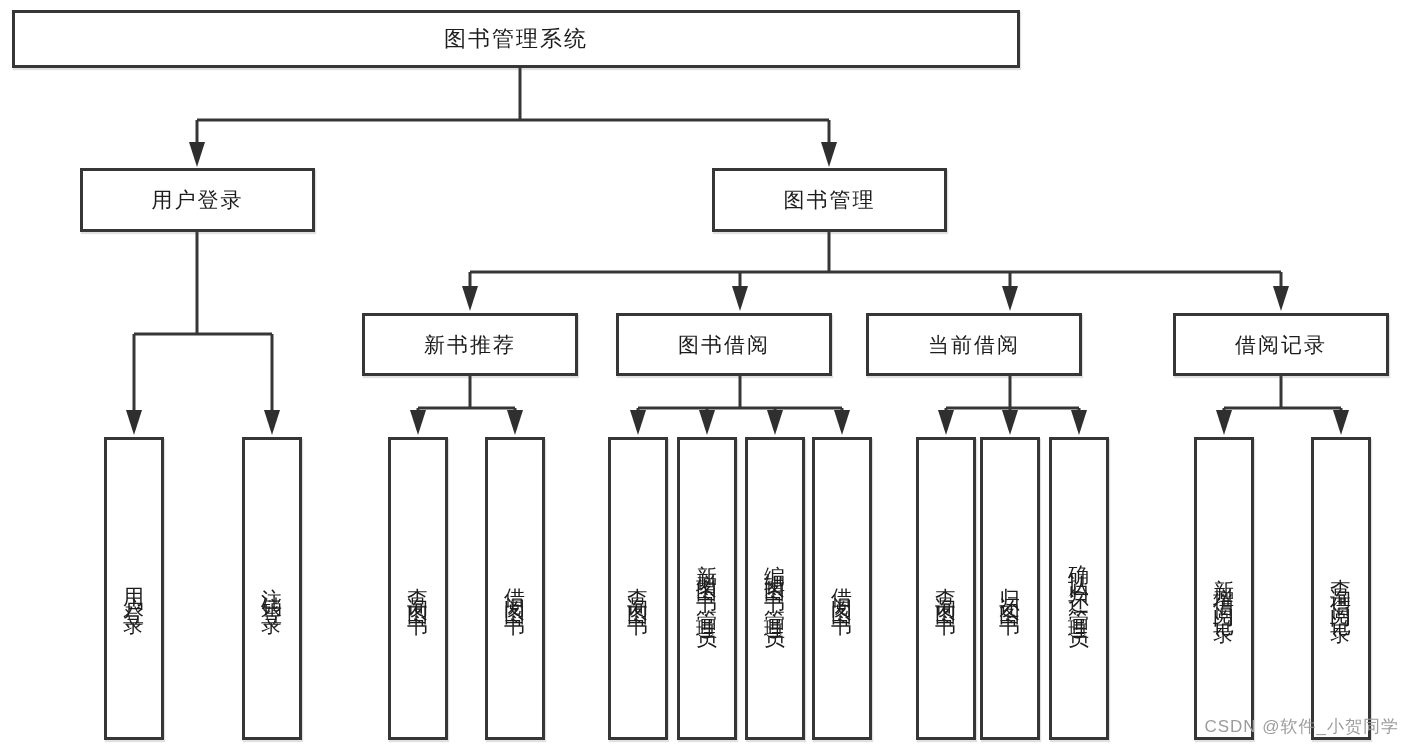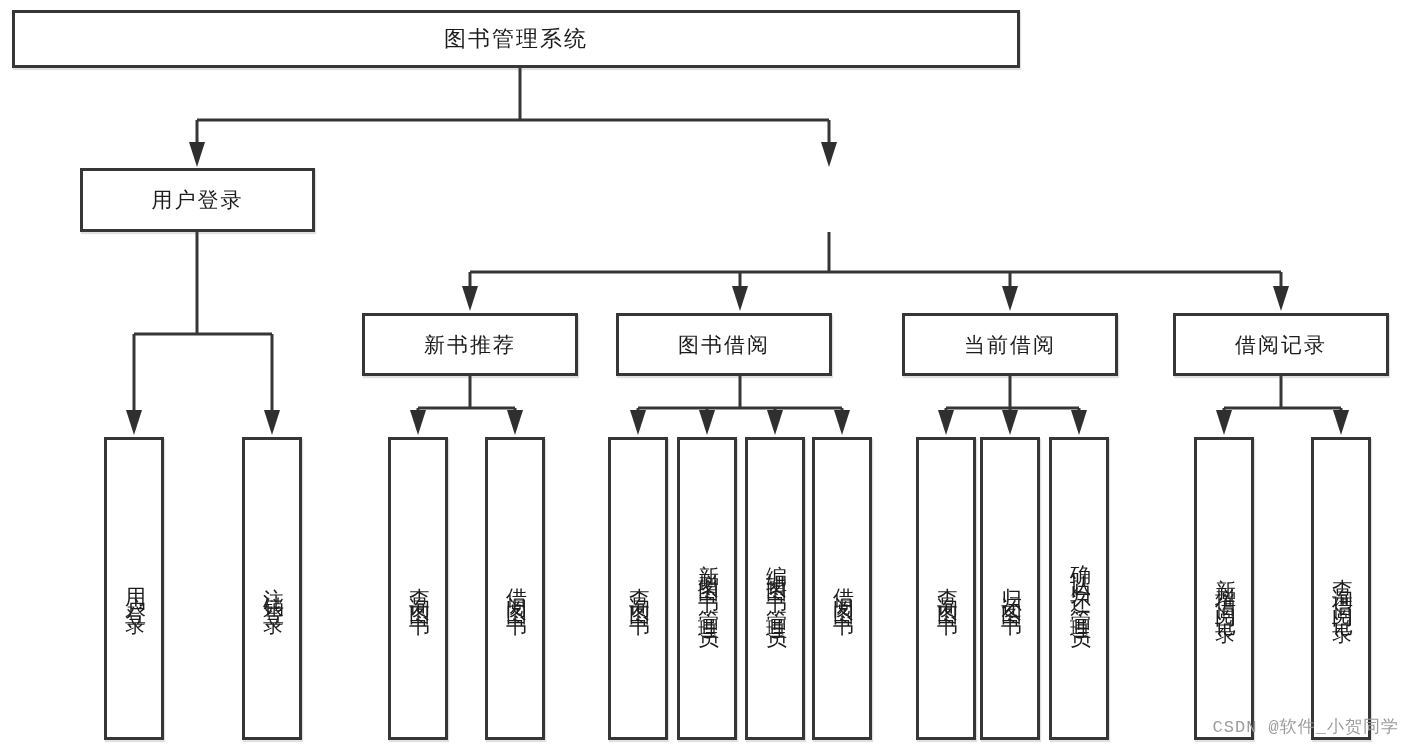--- a/index.html
+++ b/index.html
@@ -5,21 +5,20 @@
   * { box-sizing: border-box; margin: 0; padding: 0; }
   html, body { background: #ffffff; }
   body { font-family: "Liberation Sans", "DejaVu Sans", sans-serif; }
 
   .canvas {
     position: relative;
     width: 1405px;
     height: 747px;
     background: #ffffff;
     overflow: hidden;
-    font-family: Liberation Mono, monospace;
   }
 
   svg.connectors {
     position: absolute;
     left: 0; top: 0;
     width: 1405px; height: 747px;
     pointer-events: none;
   }
 
   .box {
@@ -54,21 +53,21 @@
   .root-box   { left: 12px;   top: 10px;  width: 1008px; height: 58px; }
 
   
   .n-user-login { left: 80px;  top: 168px; width: 235px; height: 64px; }
   .n-book-mgmt  { left: 712px; top: 168px; width: 235px; height: 64px; }
 
   
   .lvl3 { top: 313px; height: 63px; width: 216px; }
   .n-new-book   { left: 362px;  }
   .n-borrowing  { left: 616px;  }
-  .n-current    { left: 902px;  }
+  .n-current    { left: 866px;  }
   .n-records    { left: 1173px; }
 
   
   .vbox { top: 437px; height: 303px; width: 60px; }
   .leaf1  { left: 104px;  }
   .leaf2  { left: 242px;  }
   .leaf3  { left: 388px;  }
   .leaf4  { left: 485px;  }
   .leaf5  { left: 608px;  }
   .leaf6  { left: 677px;  }
@@ -164,20 +163,23 @@
     </g>
   </svg>
 
   <div class="box root-box">
     <span class="hlabel">图书管理系统</span>
   </div>
 
   <div class="box n-user-login">
     <span class="hlabel">用户登录</span>
   </div>
+  <div class="box n-book-mgmt">
+    <span class="hlabel">图书管理</span>
+  </div>
 
   <div class="box lvl3 n-new-book">
     <span class="hlabel">新书推荐</span>
   </div>
   <div class="box lvl3 n-borrowing">
     <span class="hlabel">图书借阅</span>
   </div>
   <div class="box lvl3 n-current">
     <span class="hlabel">当前借阅</span>
   </div>

